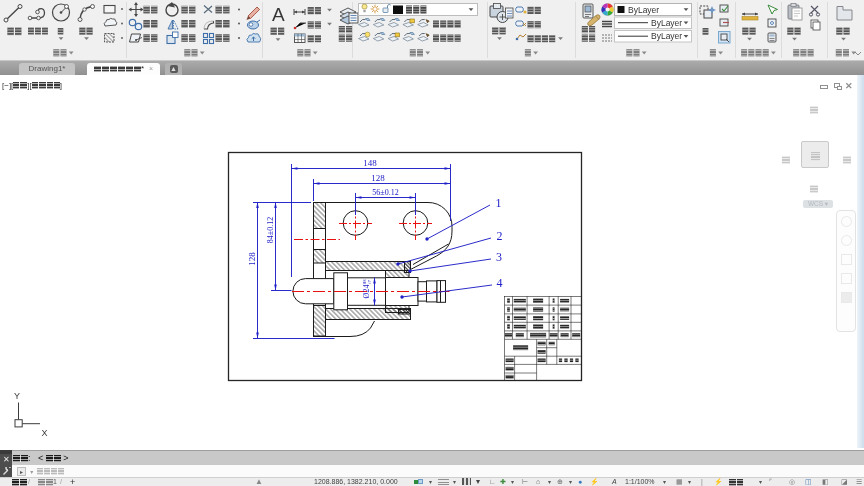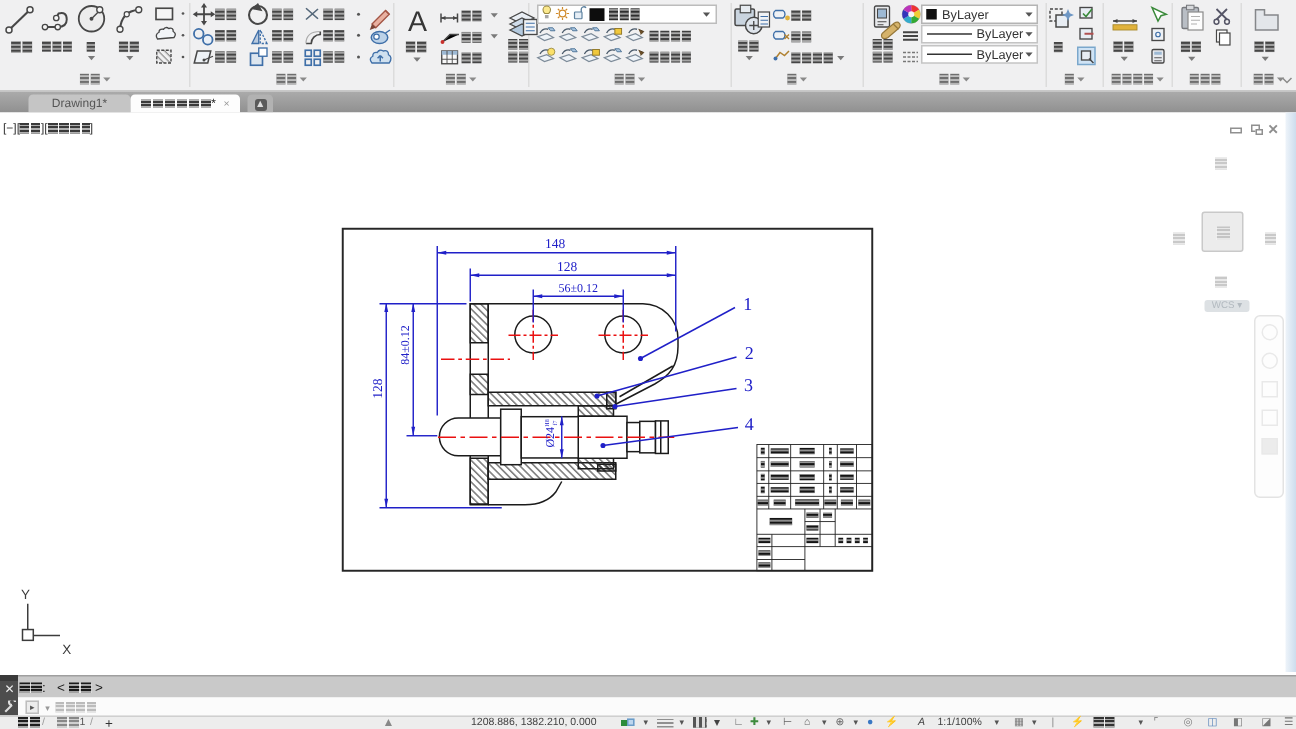--- a/index.html
+++ b/index.html
@@ -435,21 +435,21 @@
         <path d="M837,10 v-3.5 h6 v3.5 h9 v10 h-15 Z" fill="#e3e6ea" stroke="#85878a" stroke-width="1"></path>
         <rect x="836.3" y="27.5" width="6.1" height="7.2" fill="#454545"></rect>
         <rect x="836.3" y="27.5" width="6.1" height="7.2" fill="url(#wl)"></rect>
         <rect x="843.5" y="27.5" width="6.1" height="7.2" fill="#454545"></rect>
         <rect x="843.5" y="27.5" width="6.1" height="7.2" fill="url(#wl)"></rect>
         <polygon points="841.1,37.8 845.9,37.8 843.5,40.6" fill="#7a7a7a"></polygon>
       </svg>
     </div>
 
 <div id="tabbar" class="abs">
-  <div class="ftab" style="left:19px;width:68px;background:#c5c5c5;color:#555">Drawing1*</div>
+  <div class="ftab" style="left:19px;width:56px;background:#c5c5c5;color:#555">Drawing1*</div>
   <div class="ftab" style="left:87px;width:73px;background:#fdfdfd;color:#222"><span class="z" style="--w:7px;--p:8px;--c:#3a3a3a;width:47px;height:6.5px"></span>*<span style="color:#999;font-size:7px;margin-left:5px">×</span></div>
   <div class="ftab" style="left:165px;width:17px;background:#b2b2b2"><span style="display:inline-block;width:8px;height:8px;background:#5a5a5a;border-radius:2px;margin-top:2px;color:#ddd;font-size:7px;line-height:8px">▲</span></div>
 </div>
 
 <div id="canvas" class="abs">
 
   <div class="abs" style="left:2px;top:6px;font-size:8px;color:#333;letter-spacing:0">[−][<span class="z" style="--w:6.5px;--p:7.5px;--c:#3a3a3a;width:14px;height:7px"></span>][<span class="z" style="--w:6.5px;--p:7.5px;--c:#3a3a3a;width:28px;height:7px"></span>]</div>
 
   <div class="abs" style="left:820px;top:10px;width:8px;height:4px;border:1.2px solid #909090"></div>
   <div class="abs" style="left:834px;top:8px;width:6px;height:5px;border:1.2px solid #909090"></div>

